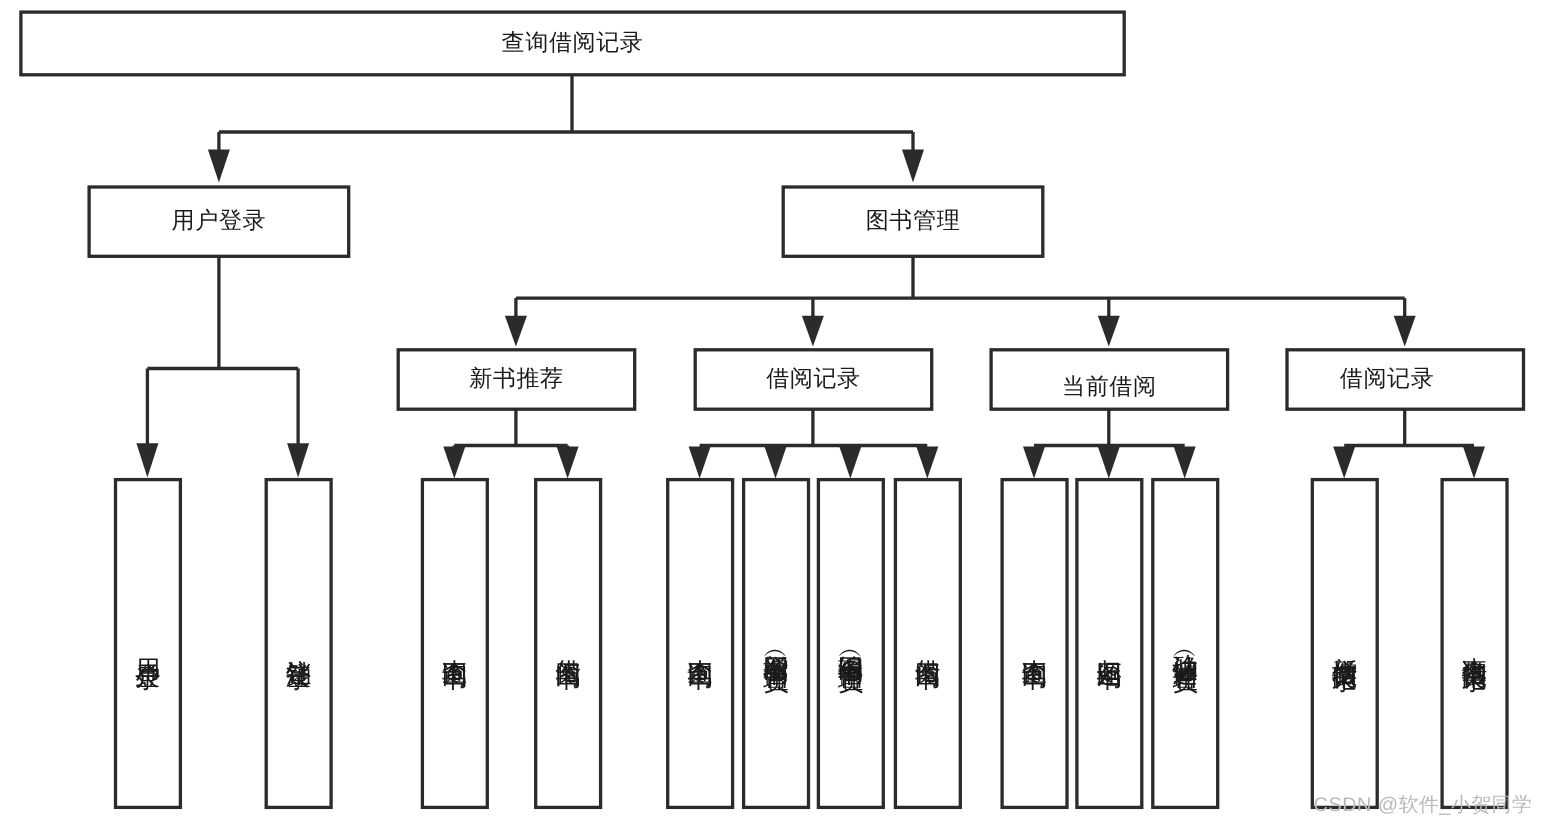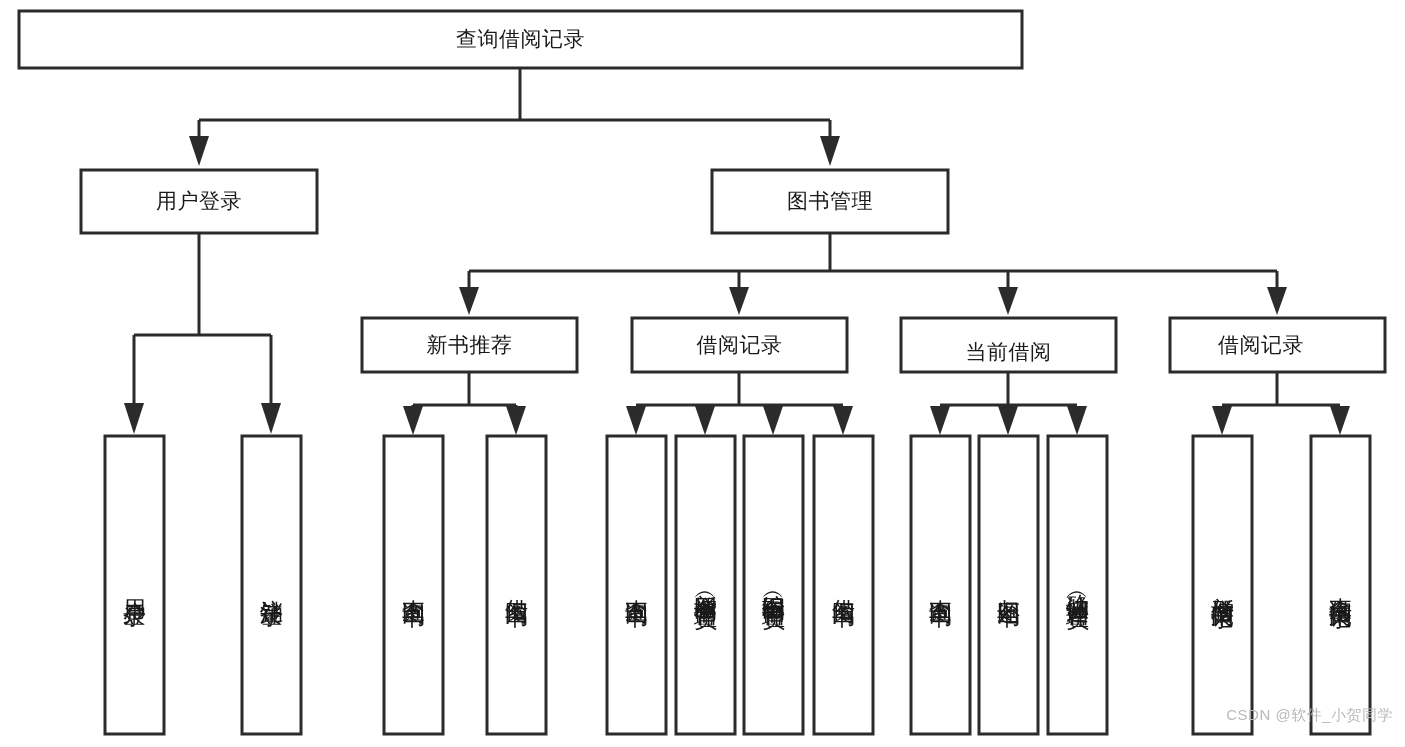--- a/index.html
+++ b/index.html
@@ -65,23 +65,23 @@
     line-height: 1.08;
     pointer-events: none;
     writing-mode: vertical-rl;
     text-orientation: upright;
     letter-spacing: 2px;
     text-align: center;
   }
   .watermark {
     position: absolute;
     right: 12px;
-    bottom: 22px;
+    bottom: 4px;
     color: #b9b9b9;
-    font-size: 15px;
+    font-size: 18px;
     font-family: "Liberation Sans", "DejaVu Sans", sans-serif;
     letter-spacing: 0.5px;
     white-space: nowrap;
     pointer-events: none;
   }
 </style>
 </head>
 <body>
 
 <div id="diagram-root">

